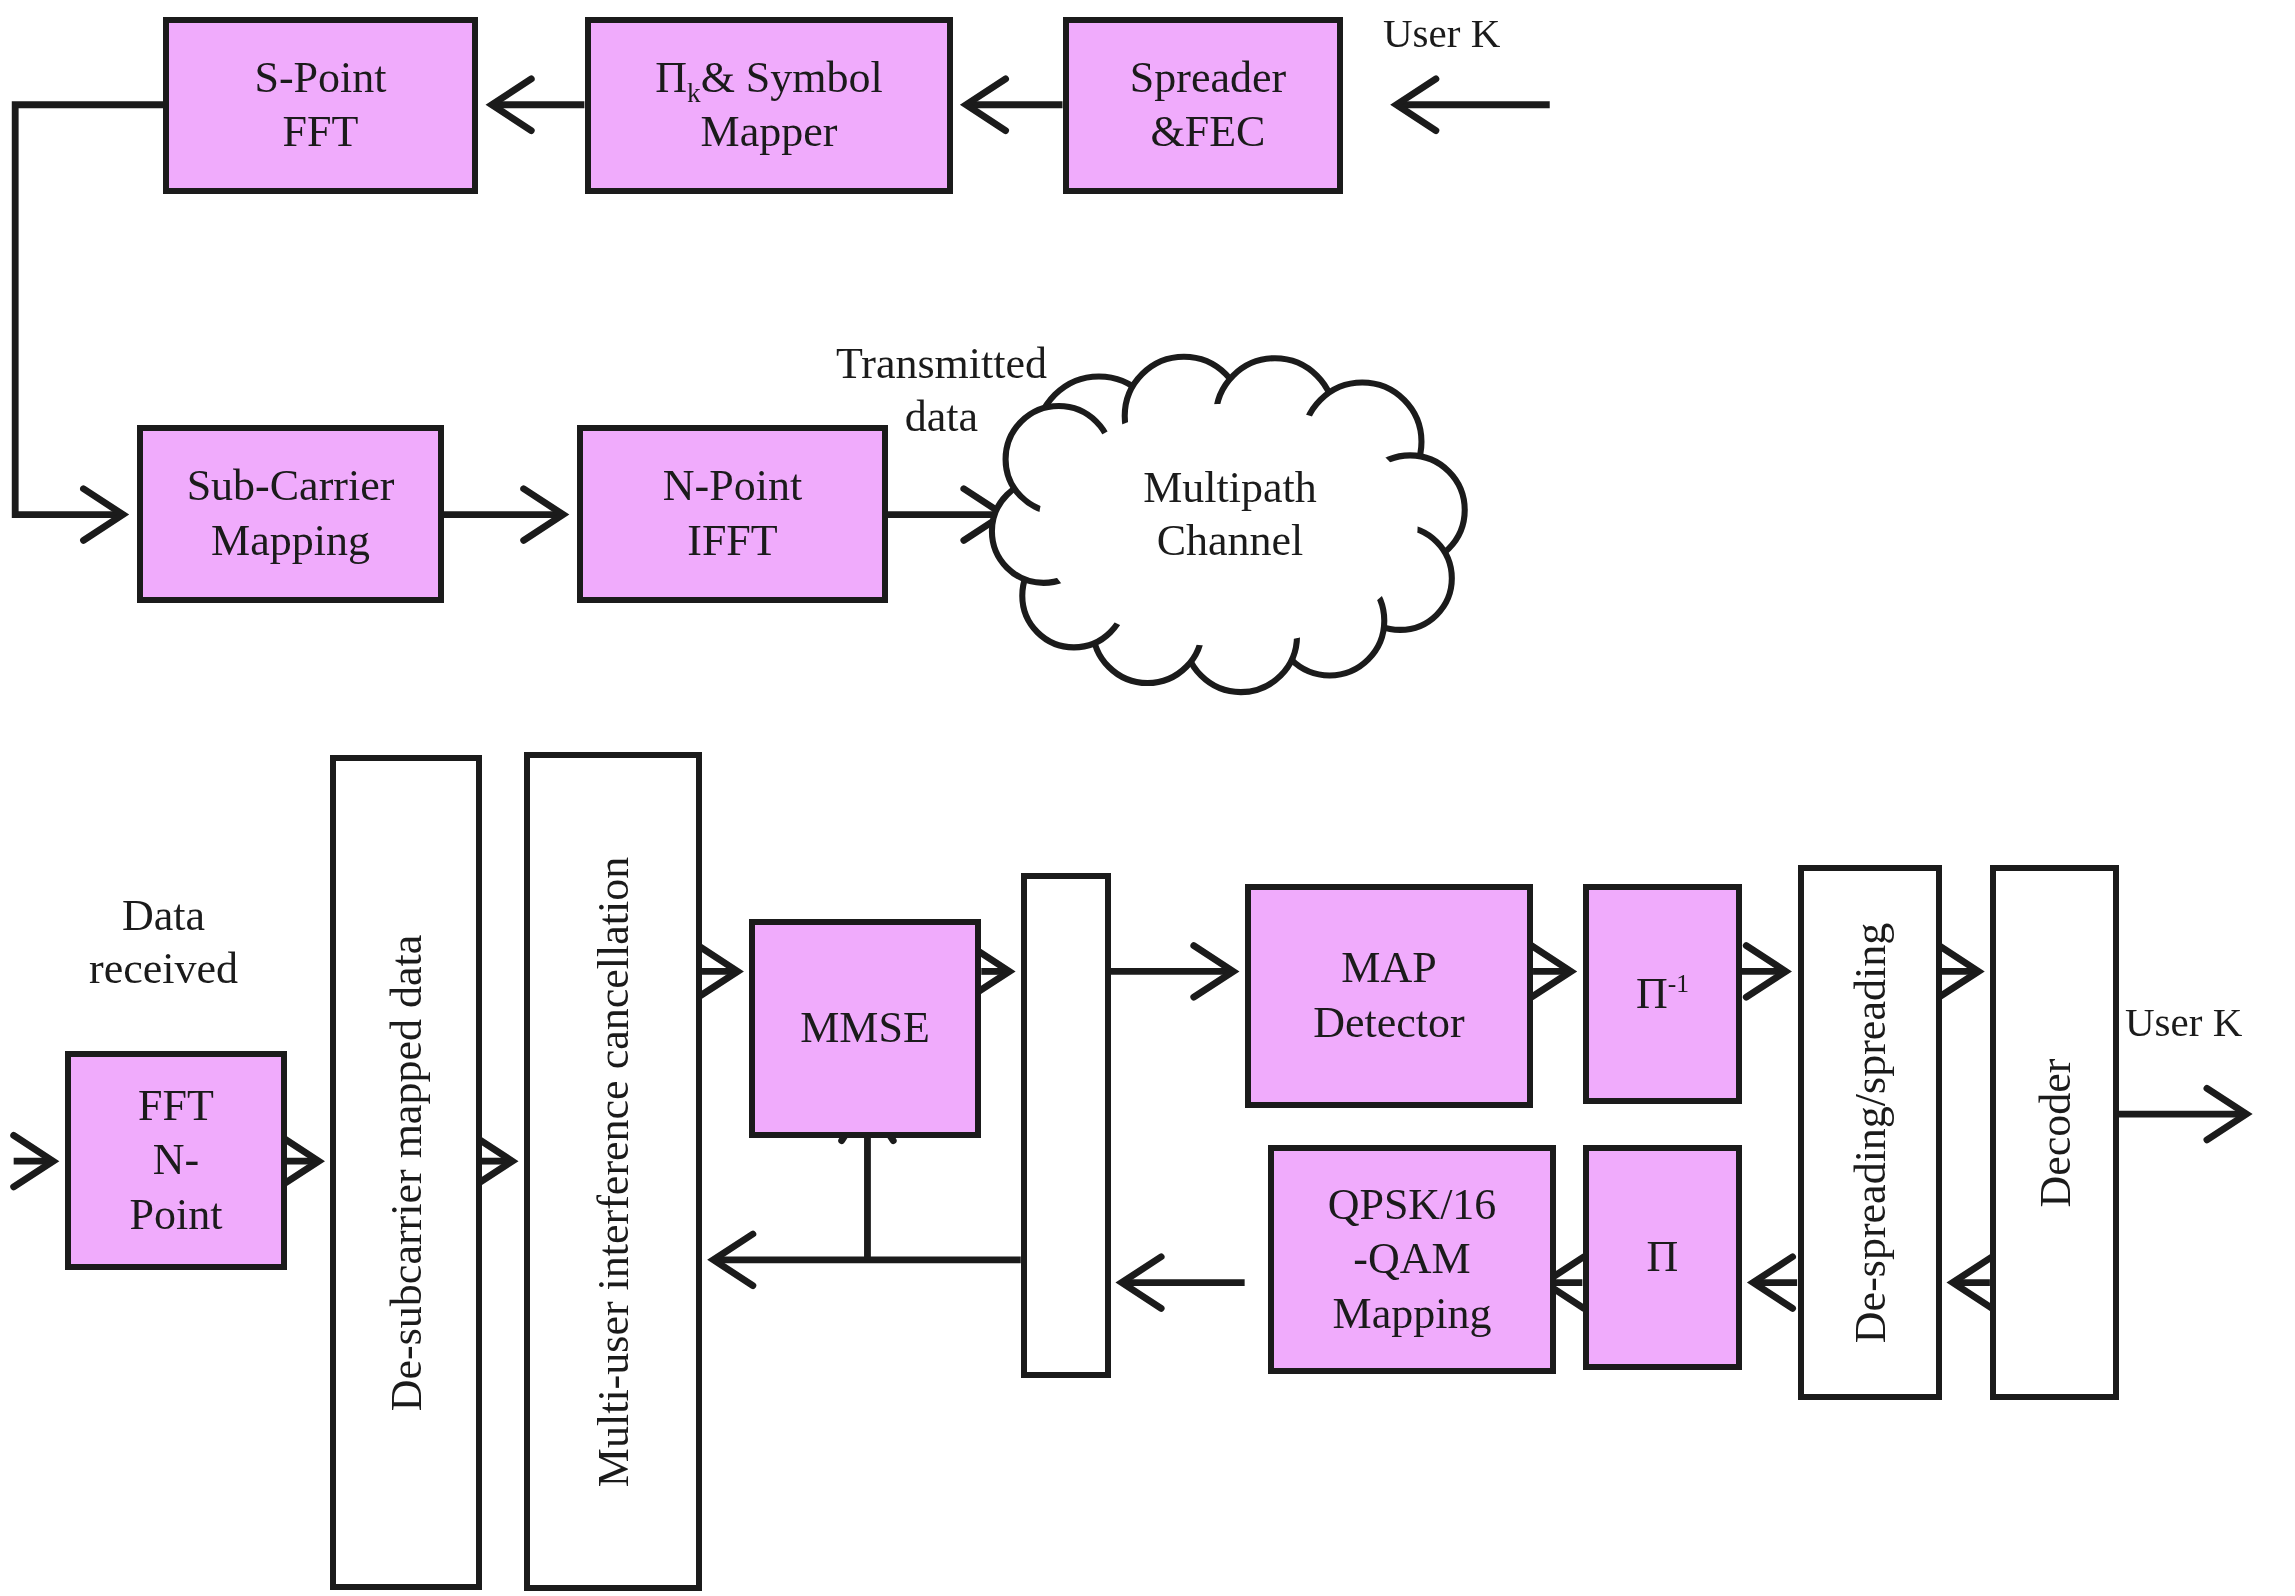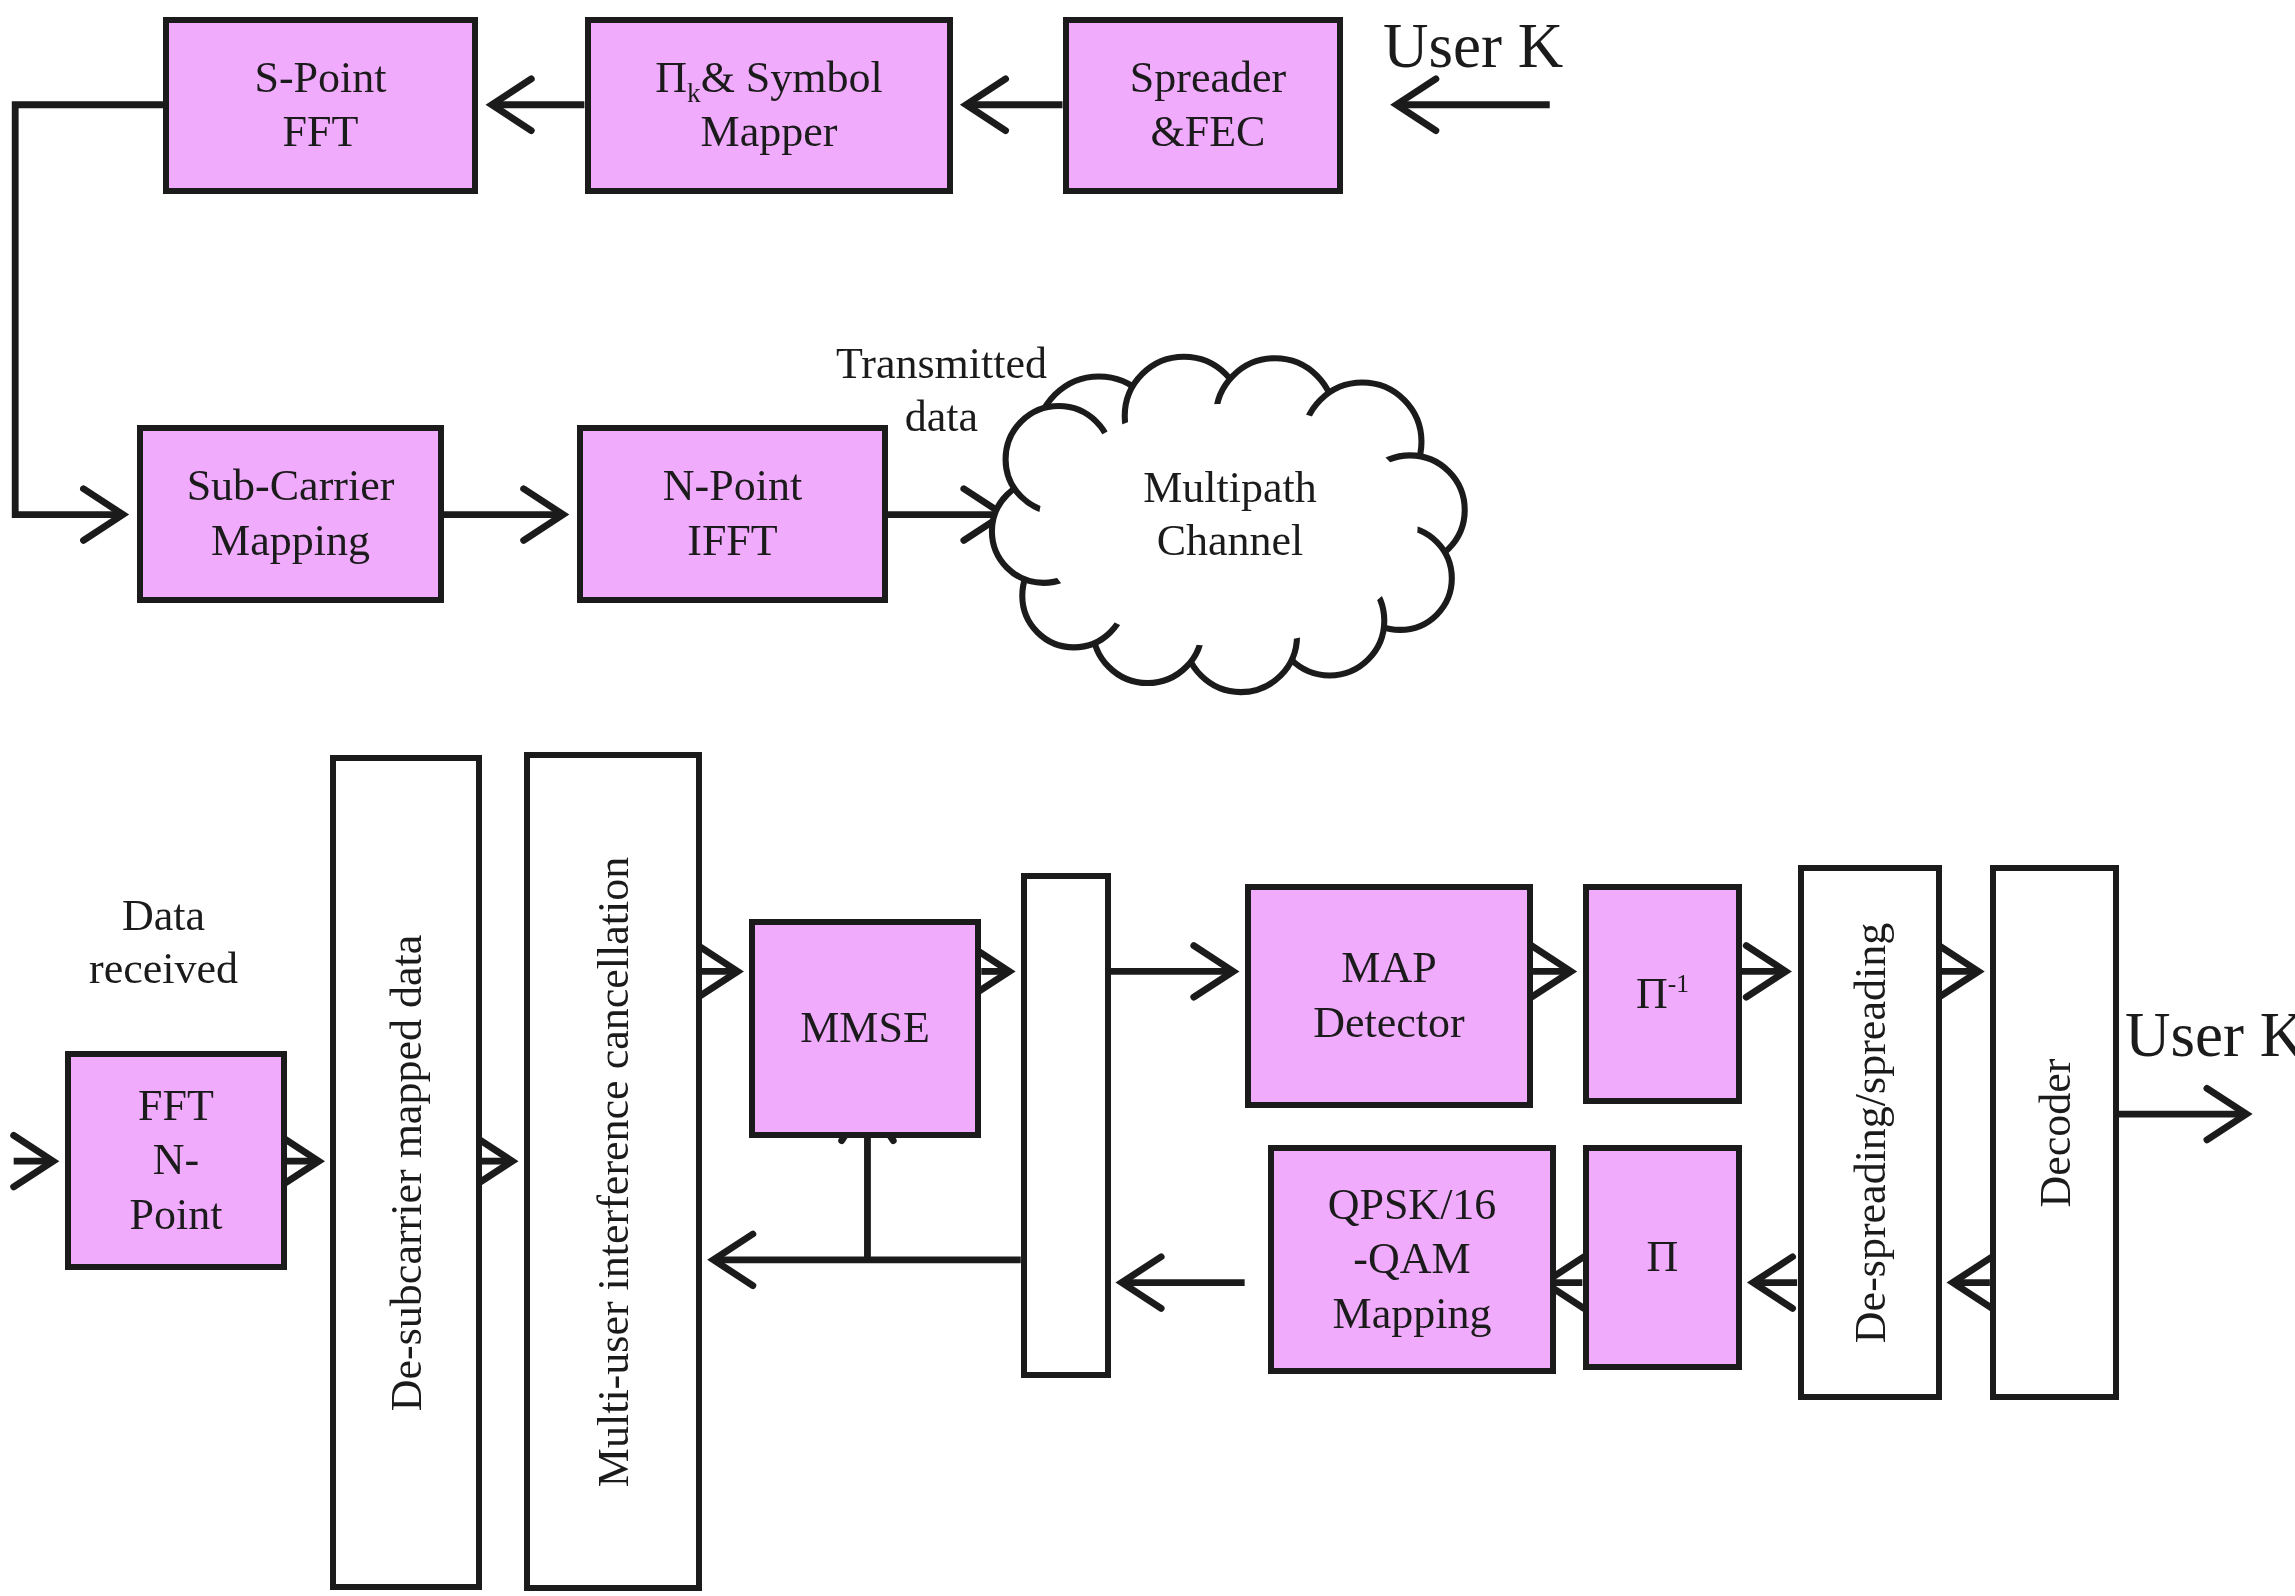--- a/index.html
+++ b/index.html
@@ -41,21 +41,21 @@
     white-space:nowrap;
     font-size:44px;
   }
   .floating{
     position:absolute;
     font-size:44px;
     line-height:1.2;
     text-align:center;
     white-space:pre-line;
   }
-  .userk{font-size:63px;white-space:nowrap;text-align:right;}
+  .userk{font-size:41px;white-space:nowrap;text-align:right;}
   sub.k{font-size:0.62em;line-height:0;}
   sup.inv{font-size:0.58em;line-height:0;}
 </style>
 </head>
 <body>
 
 <div id="stage">
 
   <svg id="wires" viewBox="0 0 3024 2103">
     <defs>

